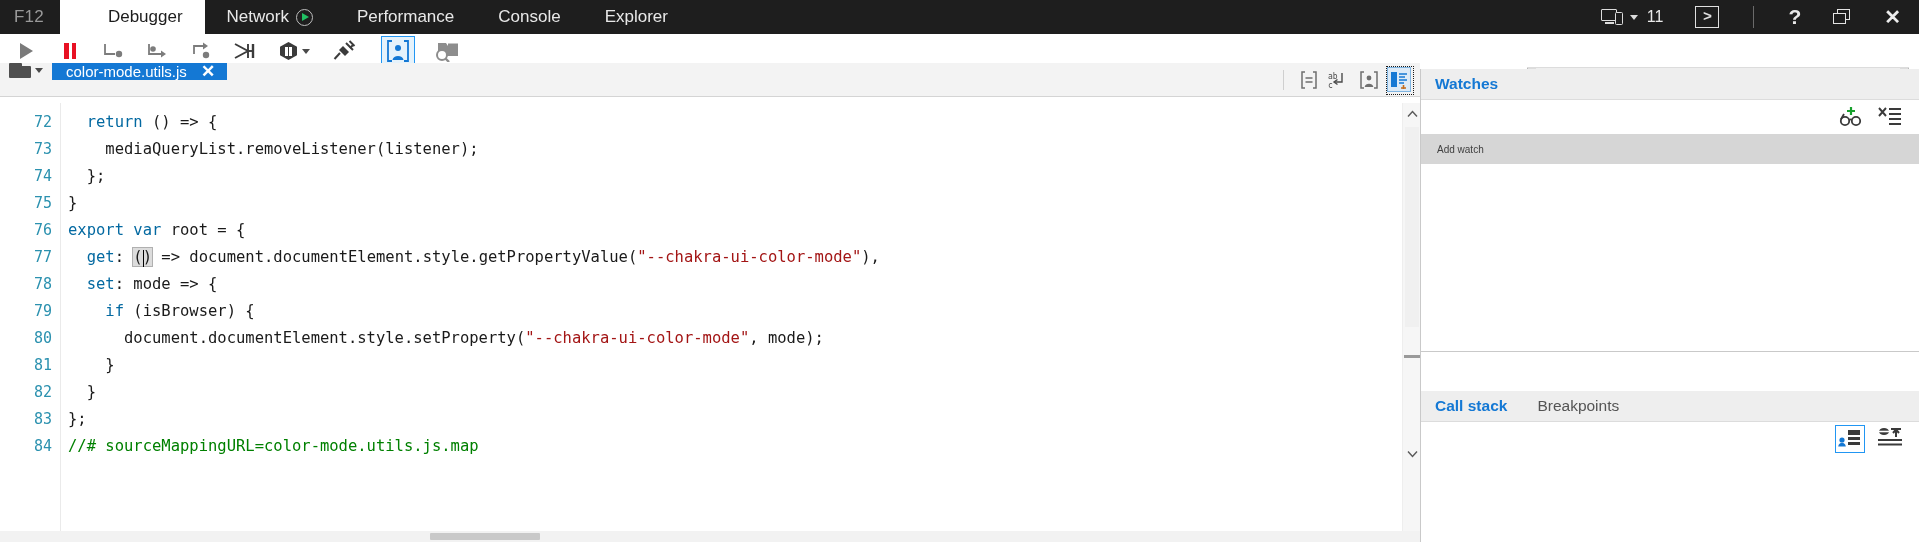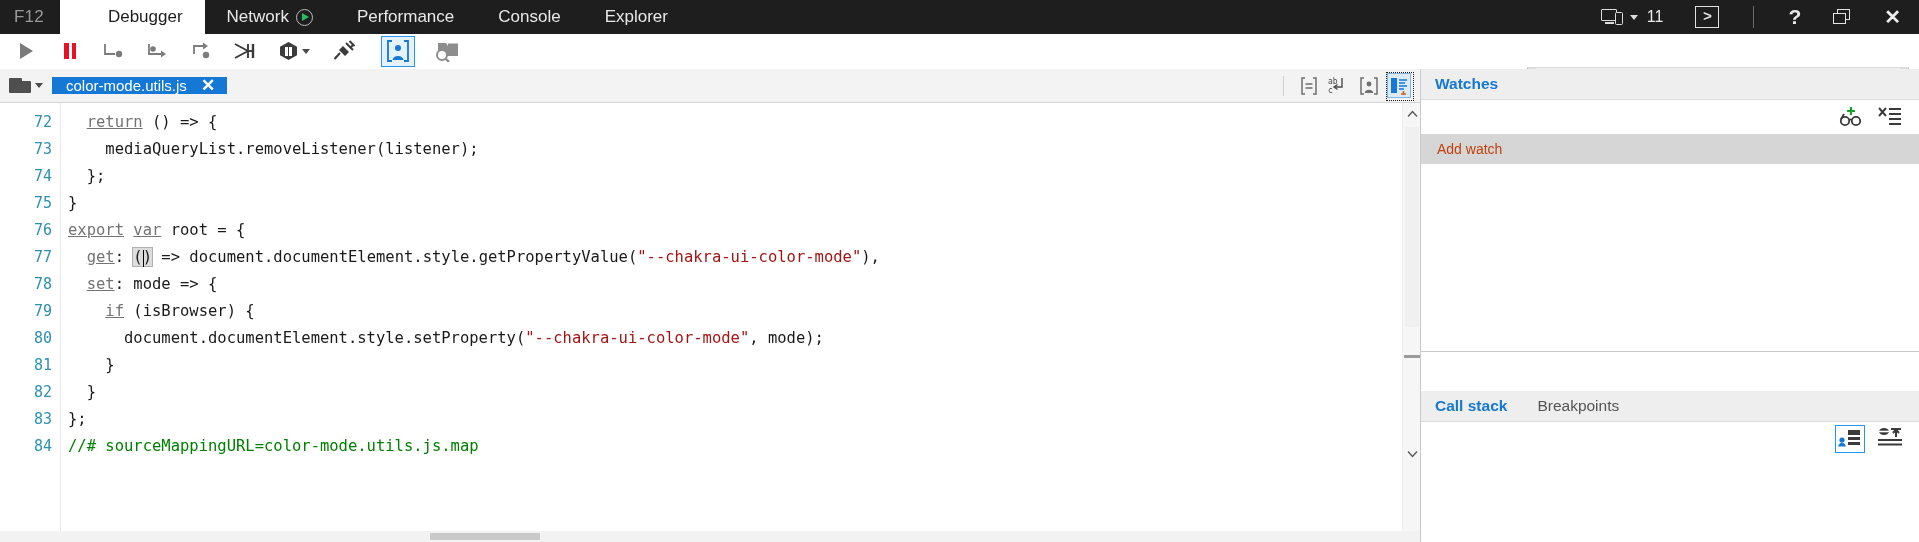--- a/index.html
+++ b/index.html
@@ -143,24 +143,24 @@
     display: flex; align-items: center; padding: 0 8px;
   }
   .findbox input {
     border: 0; outline: 0; width: 100%; height: 100%;
     font-family: "Liberation Sans", sans-serif; font-size: 15px; color: #303030;
   }
   .findbox input::placeholder { color: #7d7d7d; }
 
   
   .tabrow {
-    position: absolute; left: 0; top: 69px;
+    position: absolute; left: 0; top: 63px;
     width: 1420px; height: 34px;
     background: #f3f3f3;
-    display: flex; align-items: center;
+    display: flex; align-items: flex-start;
     border-bottom: 1px solid #d4d4d4;
   }
   .filebtn {
     width: 52px; display: flex; align-items: center; justify-content: center;
     gap: 4px; background: #f3f3f3;
   }
   .fldr { width: 22px; height: 15px; position: relative; }
   .fldr .back { position:absolute;left:0;top:0;width:13px;height:4px;background:#4f4f4f;border-radius:1px 1px 0 0; }
   .fldr .body { position:absolute;left:0;top:3px;width:22px;height:12px;background:#4f4f4f;border-radius:1px; }
   .filetab {
@@ -201,21 +201,21 @@
   .ln {
     position: absolute; left: 0; width: 52px; text-align: right;
     color: #2b91af; font-size: 15px;
     font-family: "DejaVu Sans Mono", "Liberation Mono", monospace;
   }
   .code {
     position: absolute; left: 68px;
     font-family: "DejaVu Sans Mono", "Liberation Mono", monospace;
     font-size: 15.5px; color: #1a1a1a; white-space: pre;
   }
-  .kw  { color: #737373; text-decoration: underline; }
+  .kw  { color: #0369a1; }
   .str { color: #a31515; }
   .cmt { color: #008000; }
   .pun { color: #1a1a1a; }
   .brkmatch {
     background: #dcdcdc; outline: 1px solid #b0b0b0; position: relative;
   }
   .caretbar {
     display: inline-block; width: 1px; height: 17px;
     background: #000; vertical-align: -3px;
     position: relative; left: 0px;
@@ -269,21 +269,21 @@
   .panel-toolbar {
     height: 34px; background: #ffffff;
     display: flex; align-items: center; justify-content: flex-end;
     gap: 14px; padding-right: 16px;
   }
   .pt-ic { width: 26px; height: 24px; position: relative; }
   .addwatch-row {
     height: 30px; background: #d6d6d6;
     display: flex; align-items: center; padding-left: 16px;
   }
-  .addwatch-row span { color: #c2410c; font-size: 14px; }
+  .addwatch-row span { color: #404040; font-size: 10px; }
   .watches-panel { height: 282px; display: flex; flex-direction: column; }
   .watches-body { flex: 1; background: #ffffff; }
   .pane-sep { height: 1px; background: #c9c9c9; }
   .callstack-panel { height: 251px; display: flex; flex-direction: column; margin-top: 39px; }
   .callstack-body { flex: 1; background: #ffffff; }
   .pt-ic.boxed::after {
     content:""; position:absolute; left:-2px; top:-2px; width:28px; height:26px;
     border: 1px solid #2196f3;
   }
 

